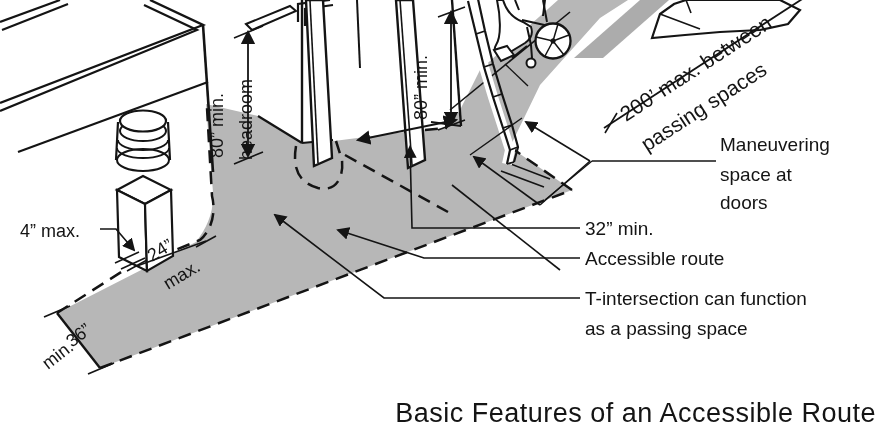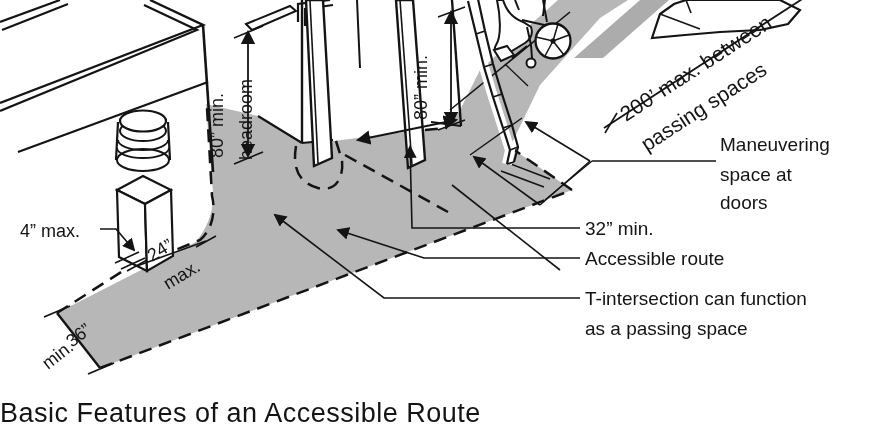--- a/index.html
+++ b/index.html
@@ -2,21 +2,21 @@
 <html><head>
 <meta charset="utf-8">
 <style>
   html,body{margin:0;padding:0;background:#fff;}
   #stage{position:relative;width:876px;height:439px;overflow:hidden;background:#fff;
          font-family:"Liberation Sans",sans-serif;}
   #stage svg{position:absolute;left:0;top:0;}
   .lbl{font-size:19px;fill:#141414;}
   .dim{font-size:18px;fill:#141414;}
   .big{font-size:21px;fill:#141414;}
-  #caption{position:absolute;left:0;top:398px;width:876px;text-align:left;
+  #caption{position:absolute;left:0;top:398px;width:876px;text-align:right;
            font-size:27px;color:#141414;letter-spacing:.5px;}
 </style>
 </head>
 <body>
 
 <div id="stage">
 <svg width="876" height="439" viewBox="0 0 876 439">
   <defs>
     <marker id="ah" viewBox="0 0 10 10" refX="8.5" refY="5" markerWidth="8" markerHeight="8" orient="auto-start-reverse">
           <path d="M0,0 L10,5 L0,10 Z" fill="#141414"></path>

